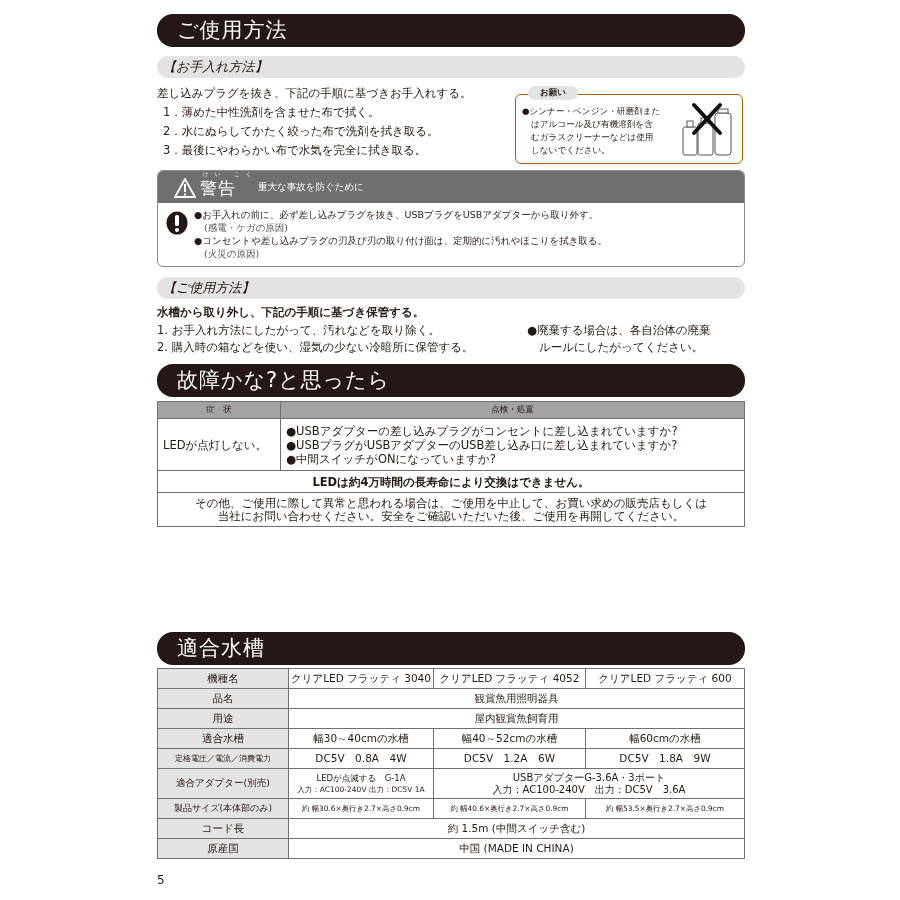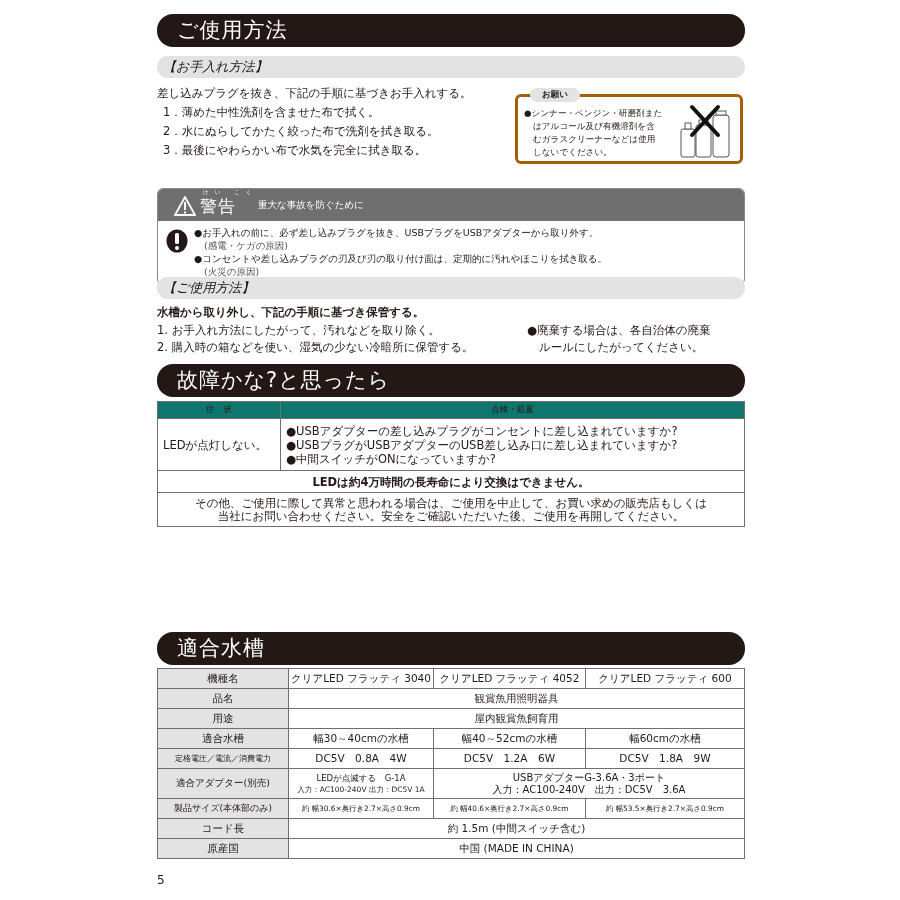--- a/index.html
+++ b/index.html
@@ -10,42 +10,42 @@
 
   .h1 { background: #231815; color: #fff; height: 33px; font-size: 21px; line-height: 33px; padding-left: 20px; letter-spacing: 1px; }
   .h2 { background: #e3e3e3; height: 22px; font-size: 13px; line-height: 22px; padding-left: 6px; color: #231815; font-style: italic; }
 
   .abs { position: absolute; border-radius: 16px; }
 
   .txt { font-size: 11.5px; line-height: 19px; white-space: nowrap; }
   .indent { padding-left: 6px; }
 
   
-  .notice { position: absolute; left: 358px; top: 80px; width: 228px; height: 70px; border: 3px solid #a16207; border-radius: 6px; padding-left: 13px; }
+  .notice { position: absolute; left: 358px; top: 80px; width: 228px; height: 70px; border: 1px solid #a16207; border-radius: 6px; padding-left: 13px; }
   .notice-label { position: absolute; left: 12px; top: -9px; background: #e3e3e3; font-size: 8.5px; font-weight: bold; padding: 1px 12px; border-radius: 8px; color:#231815; }
   .notice-text { position: absolute; left: 6px; top: 10px; font-size: 8.6px; line-height: 13px; width: 160px; }
   .notice-icon { position: absolute; right: 6px; top: 6px; width: 56px; height: 58px; }
 
   
-  .warn { position: absolute; left: 0; top: 156px; width: 588px; height: 97px; border: 1px solid #8a8a8a; border-radius: 6px; overflow: hidden; margin-top: 18px; }
+  .warn { position: absolute; left: 0; top: 156px; width: 588px; height: 97px; border: 1px solid #8a8a8a; border-radius: 6px; overflow: hidden; }
   .warn-head { background: #6f6f6f; height: 32px; position: relative; color: #fff; }
   .warn-tri { position: absolute; left: 16px; top: 7px; width: 22px; height: 20px; }
   .warn-word { position: absolute; left: 42px; top: 6px; font-size: 17px; line-height: 22px; letter-spacing: 1px; }
   .warn-ruby { position: absolute; left: 45px; top: 0px; font-size: 5.5px; letter-spacing: 6px; }
   .warn-sub { position: absolute; left: 100px; top: 10px; font-size: 9.5px; }
   .warn-body { position: relative; height: 65px; }
   .warn-excl { position: absolute; left: 8px; top: 8px; width: 22px; height: 24px; }
   .warn-lines { position: absolute; left: 36px; top: 5px; font-size: 9.5px; line-height: 13px; }
   .warn-lines .note { color: #555; padding-left: 10px; }
 
   
   table { border-collapse: collapse; width: 588px; }
   td, th { border: 1px solid #6f6f6f; font-weight: normal; }
   .tt { position: absolute; left: 0; top: 387px; }
-  .tt th { background: #0f766e; height: 17px; font-size: 8.5px; text-align: center; }
+  .tt th { background: #a3a3a3; height: 17px; font-size: 8.5px; text-align: center; }
   .tt td { font-size: 11.5px; line-height: 14px; padding: 2px 5px; vertical-align: middle; }
   .tt td.sym { width: 123px; }
   .tt td.bold { text-align: center; font-weight: bold; height: 22px; }
   .tt td.center { text-align: center; padding: 3px 10px; line-height: 13px; }
   .tt .item { padding-left: 12px; text-indent: -12px; }
 
   
   .st { position: absolute; left: 0; top: 654px; }
   .st td { font-size: 10.5px; height: 20px; text-align: center; padding: 0 2px; white-space: nowrap; }
   .st td.lab { background: #e3e3e3; width: 131px; }

